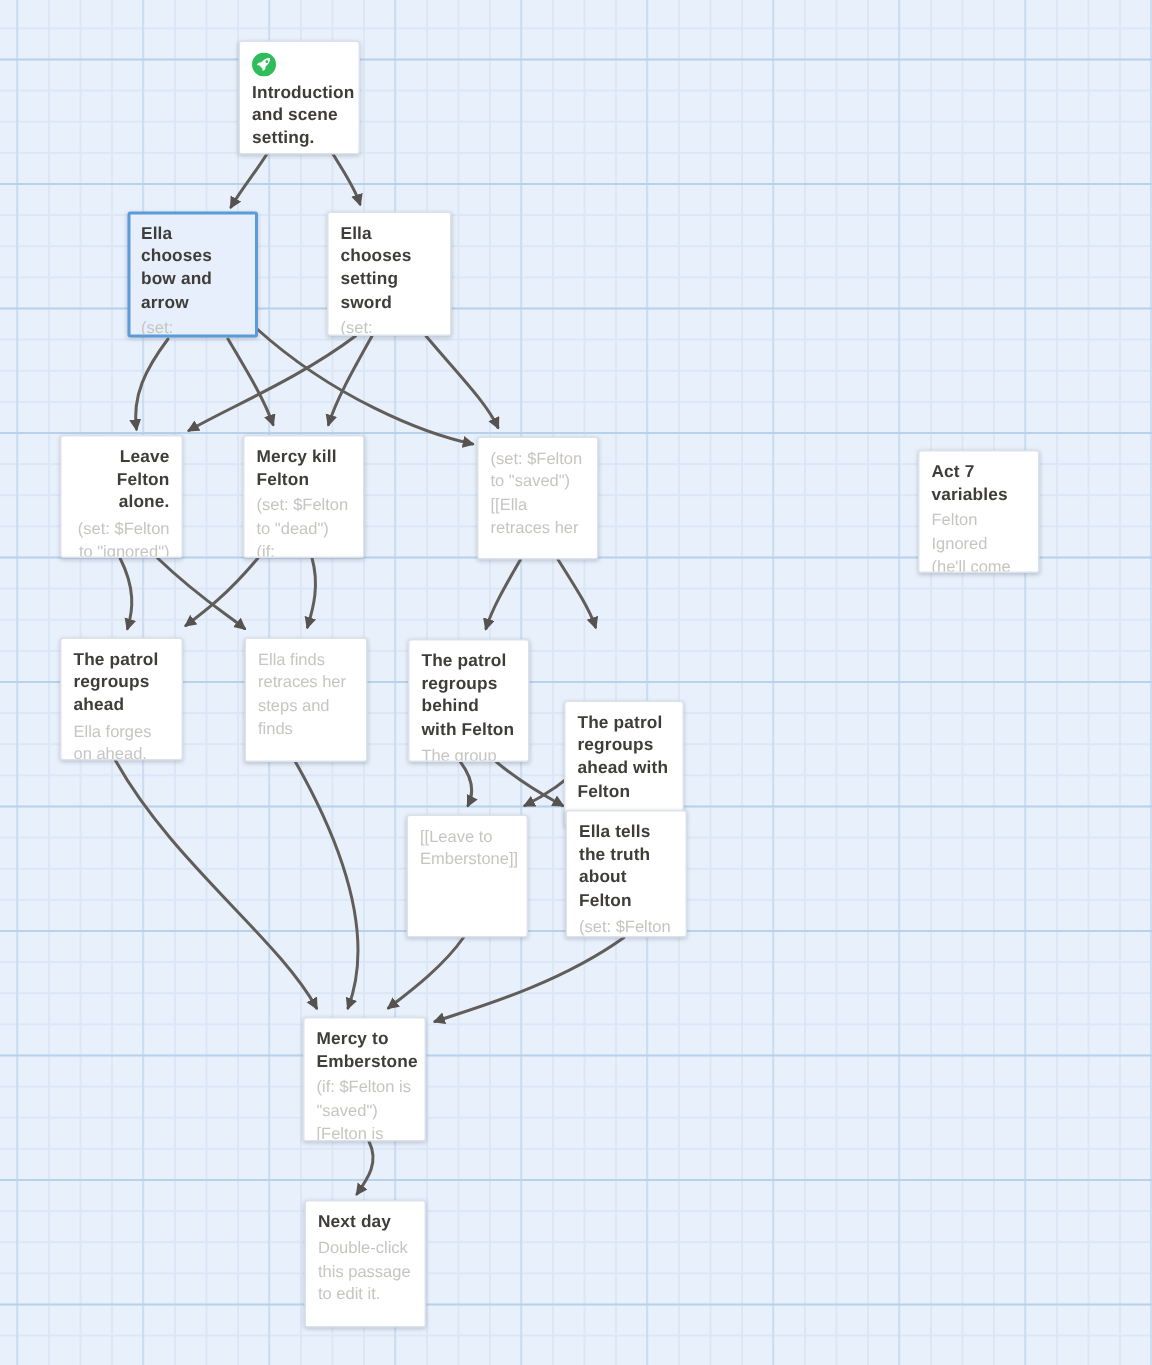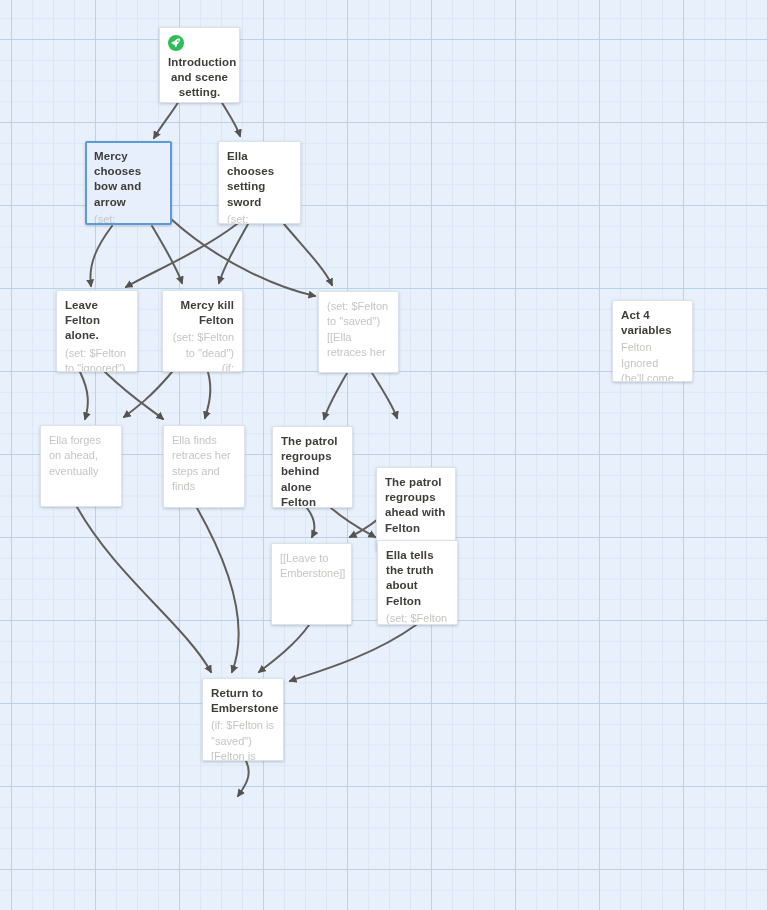--- a/index.html
+++ b/index.html
@@ -63,70 +63,75 @@
       <path d="M307,508 C316,520 316,529 312,537" class="link" marker-end="url(#arrow)"></path>
       <path d="M331,508 C350,524 366,532 375,537" class="link" marker-end="url(#arrow)"></path>
       <path d="M391,508 C374,524 360,532 350,537" class="link" marker-end="url(#arrow)"></path>
       <path d="M424,508 C429,519 425,528 420,536" class="link" marker-end="url(#arrow)"></path>
       <path d="M77,507 C115,575 185,625 211,672" class="link" marker-end="url(#arrow)"></path>
       <path d="M197,508 C235,575 248,630 232,672" class="link" marker-end="url(#arrow)"></path>
       <path d="M309,625 C295,645 272,662 259,672" class="link" marker-end="url(#arrow)"></path>
       <path d="M416,625 C370,658 310,674 290,681" class="link" marker-end="url(#arrow)"></path>
       <path d="M246,761 C253,775 245,786 238,796" class="link" marker-end="url(#arrow)"></path>
     </svg>
-<div class="passage" style="left: 159px; top: 27px; width: 81px; height: 76px; text-align: center;">
+<div class="passage" style="left: 159px; top: 27px; width: 81px; height: 76px;">
       <svg class="start-badge" viewBox="0 0 16 16">
         <circle cx="8" cy="8" r="8" fill="#2ebd59"></circle>
         <path fill="#ffffff" d="M12.3 3.7c-1.7-.4-3.6.3-4.9 1.6L6.2 6.5l-1.9.3-1 1.6 2.2.5.2 1 1 .2.5 2.2 1.6-1 .3-1.9 1.2-1.2c1.3-1.3 2-3.2 1.6-4.9z"></path>
         <circle cx="9.9" cy="6.1" r=".9" fill="#2ebd59"></circle>
       </svg>
       <span class="p-title">Introduction and scene setting.</span>
       <span class="p-excerpt">The town of Emberstone is</span>
     </div>
     <div class="passage selected" style="left: 85px; top: 141px; width: 87px; height: 84px;">
-      <span class="p-title">Mercy chooses bow and arrow</span>
+      <span class="p-title">Ella chooses bow and arrow</span>
       <span class="p-excerpt">(set: $EllaWeapon to "bow") Ella's scouting party</span>
     </div>
     <div class="passage" style="left: 218px; top: 141px; width: 83px; height: 83px;">
       <span class="p-title">Ella chooses setting sword</span>
       <span class="p-excerpt">(set: $EllaWeapon to "sword") Ella's scouting party</span>
     </div>
-    <div class="passage" style="left: 56px; top: 290px; width: 82px; height: 82px;">
+    <div class="passage" style="left: 40px; top: 290px; width: 82px; height: 82px; text-align: right;">
       <span class="p-title">Leave Felton alone.</span>
       <span class="p-excerpt">(set: $Felton to "ignored") Ella leaves Felton where he is and</span>
     </div>
-    <div class="passage" style="left: 162px; top: 290px; width: 81px; height: 82px; text-align: right;">
+    <div class="passage" style="left: 162px; top: 290px; width: 81px; height: 82px;">
       <span class="p-title">Mercy kill Felton</span>
       <span class="p-excerpt">(set: $Felton to "dead") (if: $EllaWeapon is "bow")[Ella</span>
     </div>
     <div class="passage" style="left: 318px; top: 291px; width: 81px; height: 82px;">
       <span class="p-excerpt">(set: $Felton to "saved") [[Ella retraces her</span>
     </div>
     <div class="passage" style="left: 612px; top: 300px; width: 81px; height: 82px;">
-      <span class="p-title">Act 4 variables</span>
+      <span class="p-title">Act 7 variables</span>
       <span class="p-excerpt">Felton Ignored (he'll come back to haunt them later) Killed (he'll be</span>
     </div>
     <div class="passage" style="left: 40px; top: 425px; width: 82px; height: 82px;">
+      <span class="p-title">The patrol regroups ahead</span>
       <span class="p-excerpt">Ella forges on ahead, eventually</span>
     </div>
     <div class="passage" style="left: 163px; top: 425px; width: 82px; height: 83px;">
       <span class="p-excerpt">Ella finds retraces her steps and finds</span>
     </div>
     <div class="passage" style="left: 272px; top: 426px; width: 81px; height: 82px;">
-      <span class="p-title">The patrol regroups behind alone Felton</span>
+      <span class="p-title">The patrol regroups behind with Felton</span>
       <span class="p-excerpt">The group challenges Ella</span>
     </div>
     <div class="passage" style="left: 376px; top: 424px; width: 80px; height: 84px; margin-top: 43px;">
       <span class="p-title">The patrol regroups ahead with Felton</span>
       <span class="p-excerpt">(set: $Pond to "found") Ella</span>
     </div>
     <div class="passage" style="left: 271px; top: 543px; width: 81px; height: 82px;">
       <span class="p-excerpt">[[Leave to Emberstone]]</span>
     </div>
     <div class="passage" style="left: 377px; top: 540px; width: 81px; height: 85px;">
       <span class="p-title">Ella tells the truth about Felton</span>
       <span class="p-excerpt">(set: $Felton to "dead") [[Return to</span>
     </div>
     <div class="passage" style="left: 202px; top: 678px; width: 82px; height: 83px;">
-      <span class="p-title">Return to Emberstone</span>
+      <span class="p-title">Mercy to Emberstone</span>
       <span class="p-excerpt">(if: $Felton is "saved")[Felton is taken to the infirmary] (if:</span>
+    </div>
+    <div class="passage" style="left: 203px; top: 800px; width: 81px; height: 85px;">
+      <span class="p-title">Next day</span>
+      <span class="p-excerpt">Double-click this passage to edit it.</span>
     </div>
   </div>
 
 </body></html>

